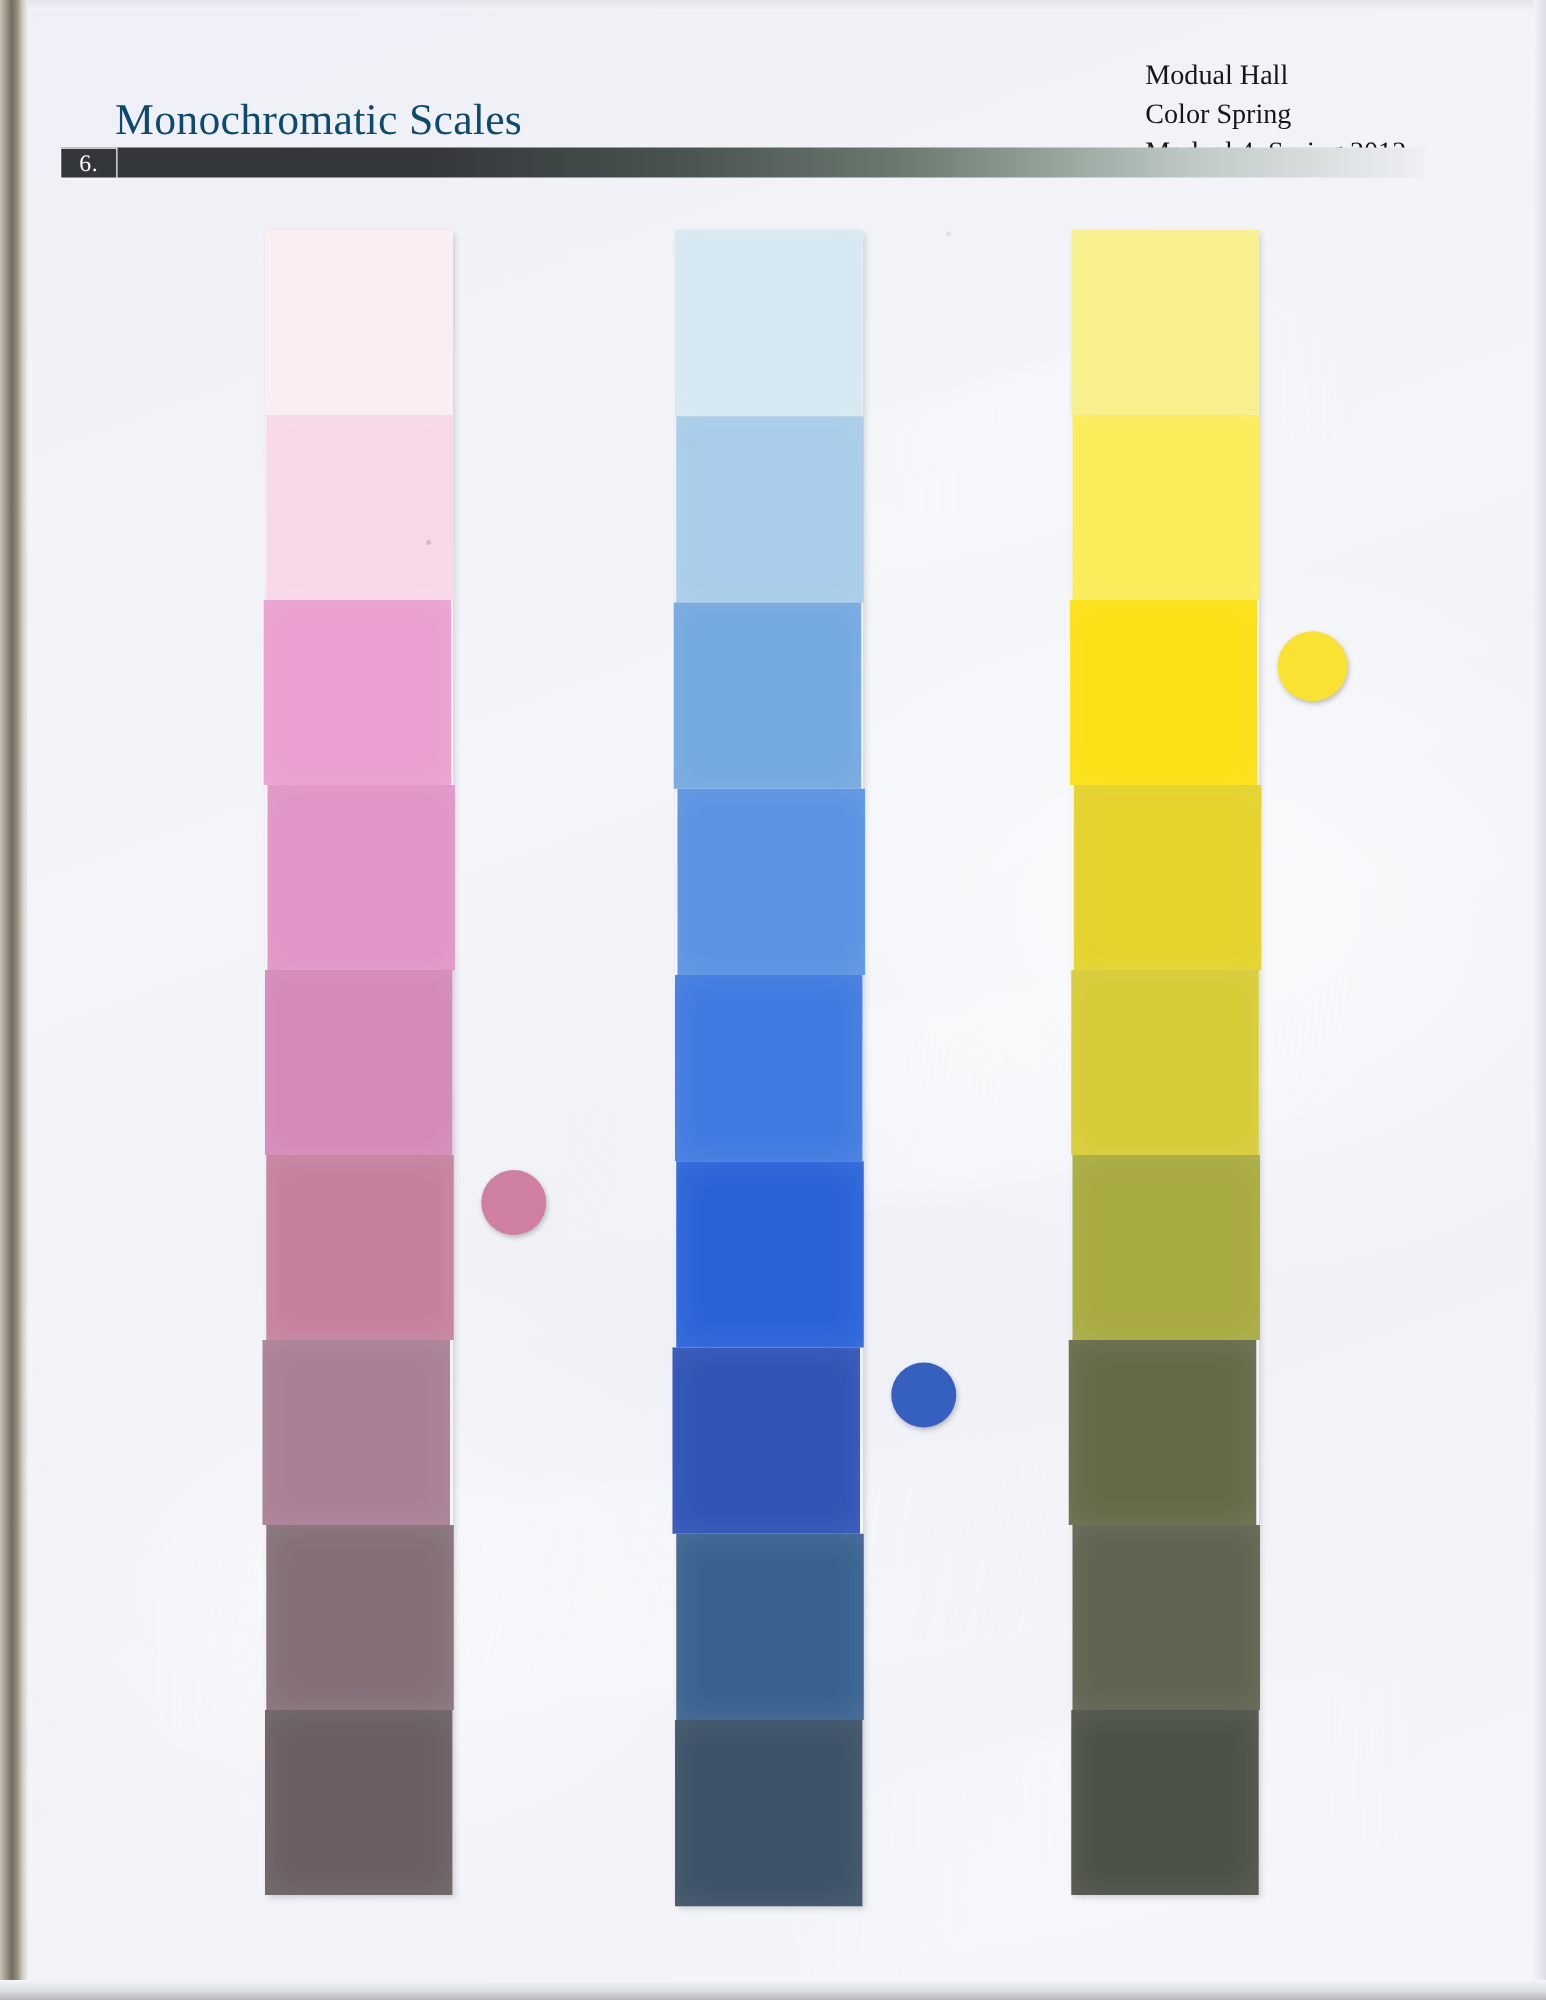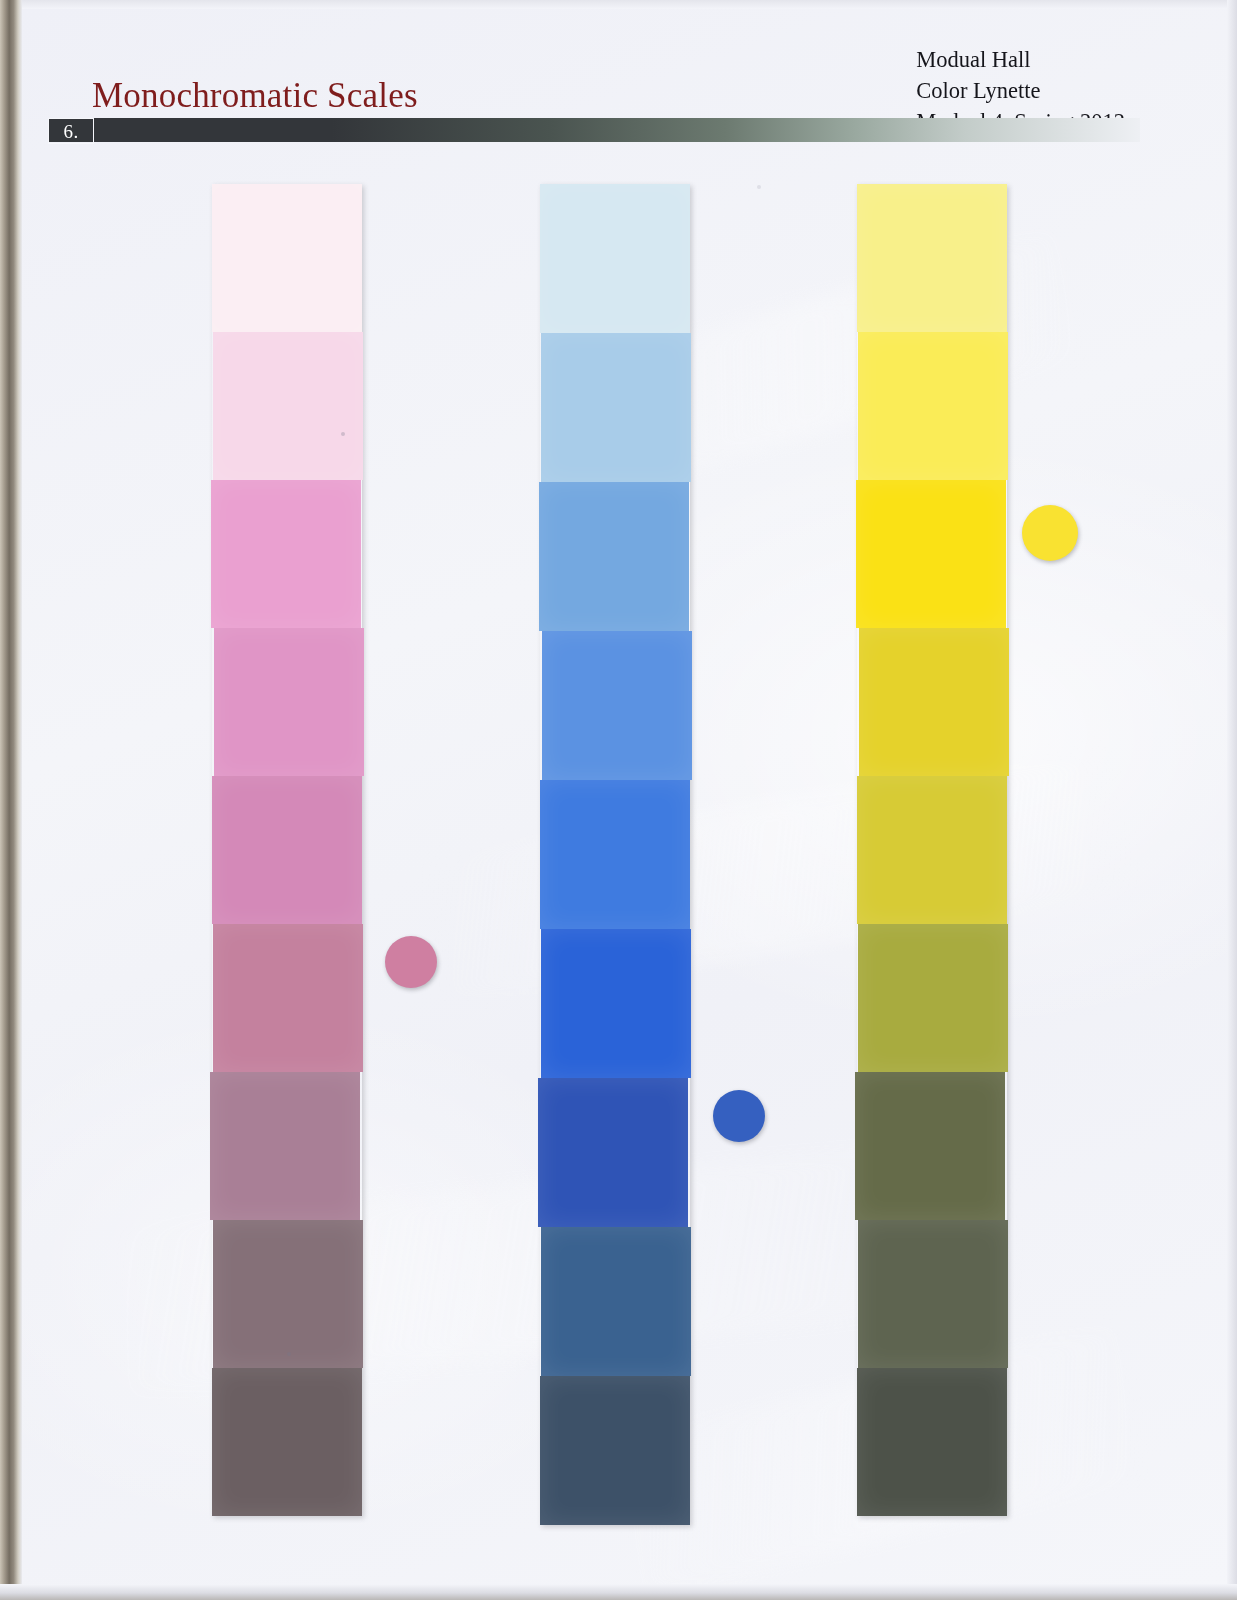--- a/index.html
+++ b/index.html
@@ -66,21 +66,21 @@
   .sheen-b { left: 430px; top: 800px; width: 700px; height: 150px; transform: rotate(-9deg); opacity:.50;}
   .sheen-c { left: 120px; top: 1180px; width: 900px; height: 170px; transform: rotate(-6deg); opacity:.42;}
   .sheen-d { left: 620px; top: 1380px; width: 520px; height: 160px; transform: rotate(-13deg); opacity:.45;}
 
   
   .title {
     position: absolute;
     left: 92px; top: 76px;
     font-size: 35px;
     letter-spacing: .2px;
-    color: #7f1d1d;
+    color: #0c4a6e;
     white-space: nowrap;
   }
   .meta {
     position: absolute;
     right: 112px; top: 44px;
     text-align: left;
     color: #15151b;
     font-size: 22.5px;
     line-height: 31px;
     white-space: nowrap;
@@ -149,21 +149,21 @@
 
   <div class="sheen sheen-a"></div>
   <div class="sheen sheen-b"></div>
   <div class="sheen sheen-c"></div>
   <div class="sheen sheen-d"></div>
 
   <div class="title">Monochromatic Scales</div>
 
   <div class="meta">
     <div>Modual Hall</div>
-    <div>Color Lynette</div>
+    <div>Color Spring</div>
     <div>Modual 4, Spring 2012</div>
   </div>
 
   <div class="rule-wrap">
     <div class="rule-grad" id="rule-grad" style="background: linear-gradient(to right, rgb(51, 54, 58) 0%, rgb(51, 54, 58) 26%, rgb(74, 84, 80) 46%, rgb(108, 122, 112) 62%, rgb(154, 169, 160) 74%, rgb(195, 204, 201) 84%, rgb(238, 240, 244) 100%);"></div>
     <div class="page-num-box">
       <span class="page-num">6.</span>
     </div>
   </div>
 

